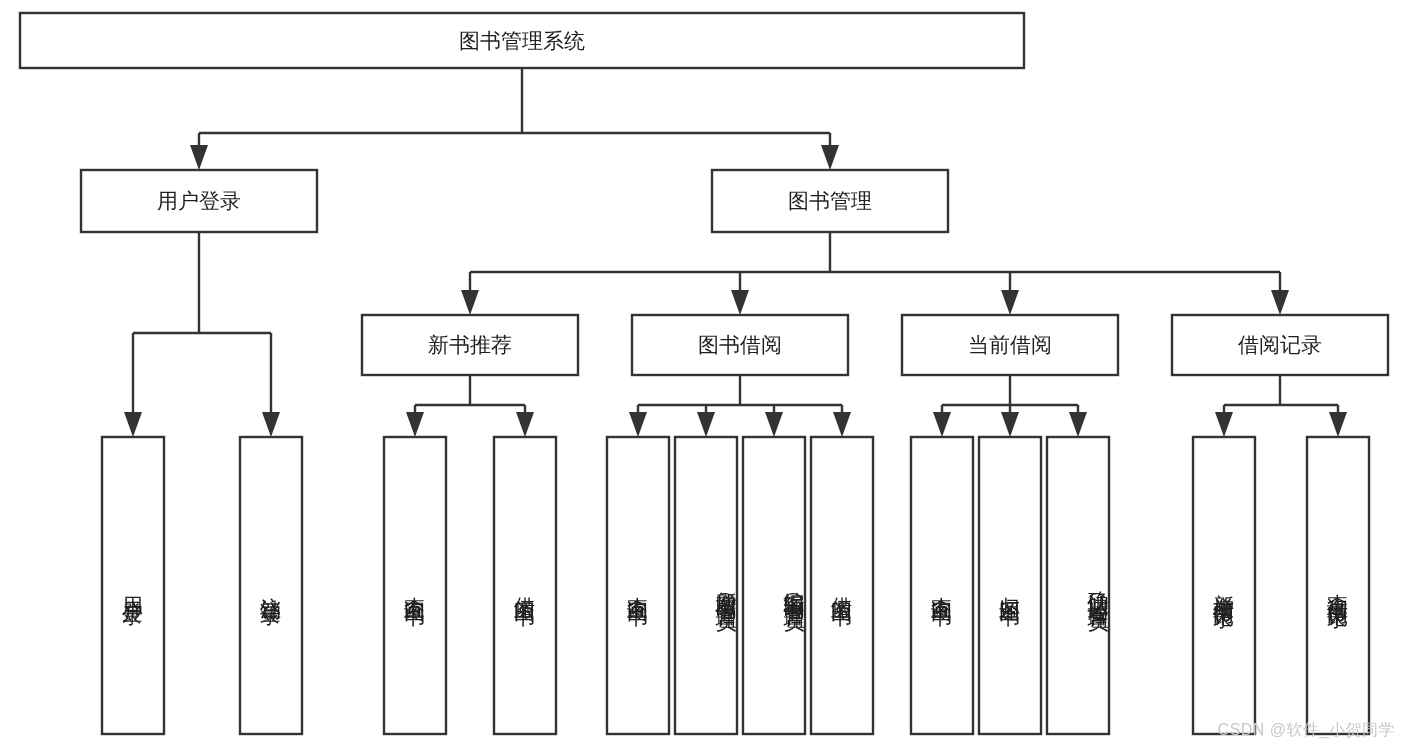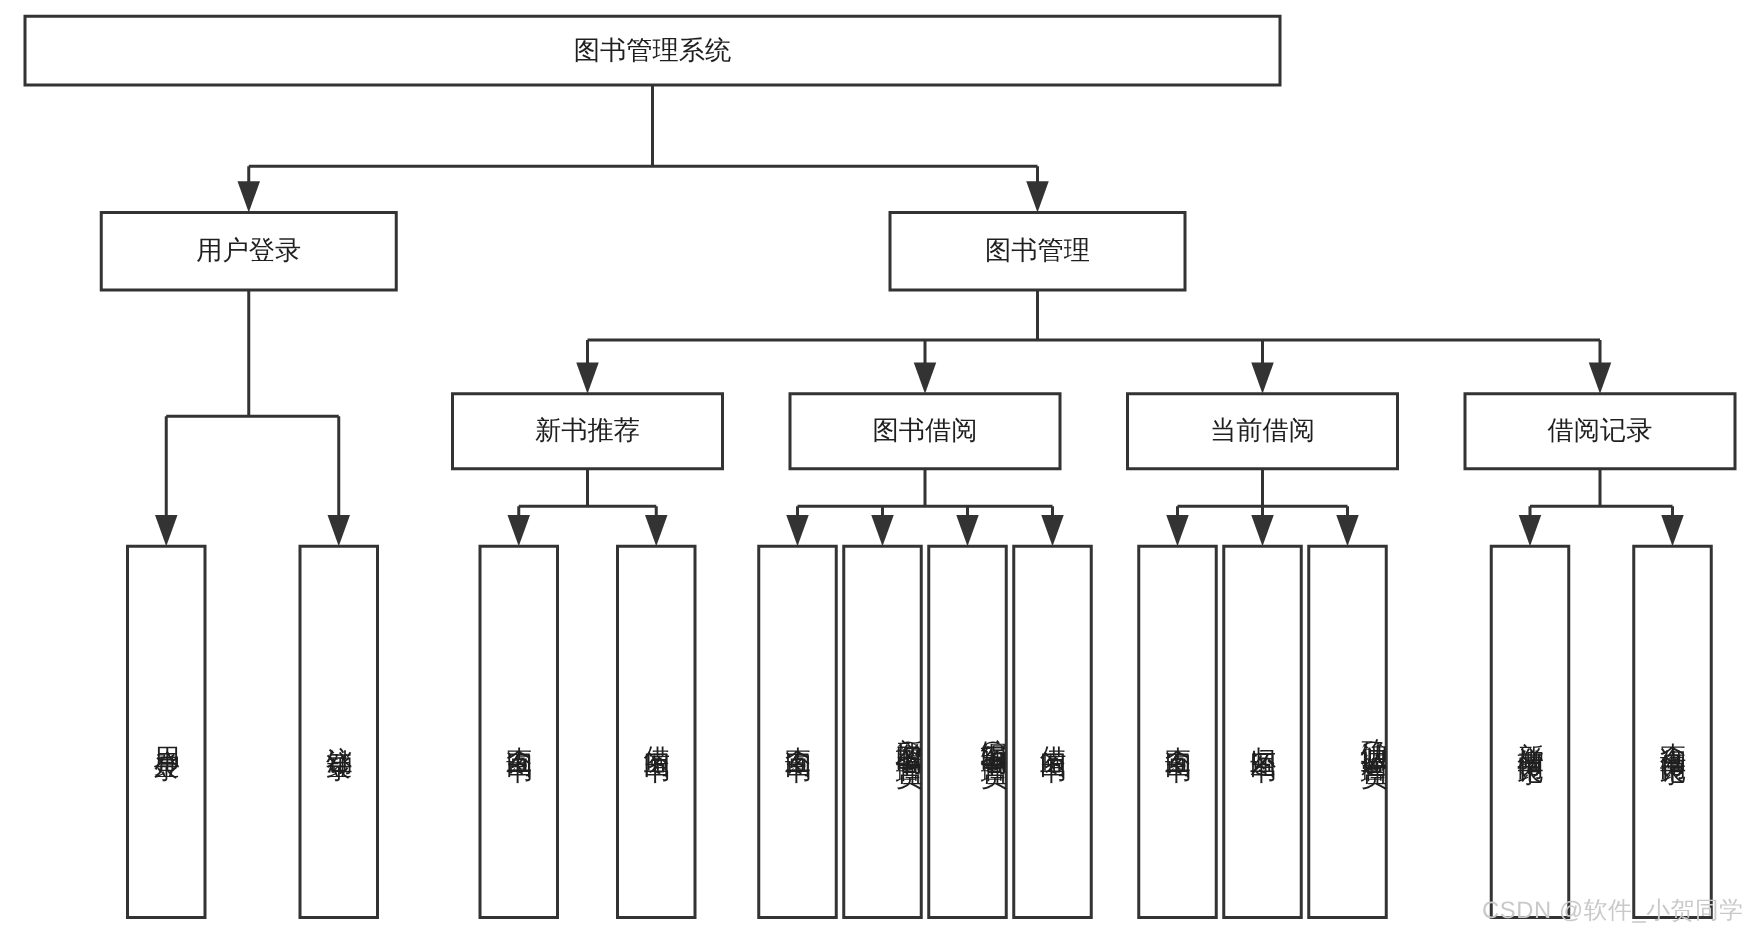--- a/index.html
+++ b/index.html
@@ -63,21 +63,21 @@
   }
   .arrow-head {
     fill: #333333;
     stroke: none;
   }
   .watermark {
     position: absolute;
     right: 10px;
     bottom: 6px;
     font-family: "Liberation Sans", "DejaVu Sans", sans-serif;
-    font-size: 19px;
+    font-size: 16px;
     color: #c9c9c9;
     white-space: nowrap;
     letter-spacing: 0.5px;
   }
 </style>
 </head>
 <body>
 
 <div id="chart-root">
   <svg width="1405" height="747" viewBox="0 0 1405 747" xmlns="http://www.w3.org/2000/svg">

